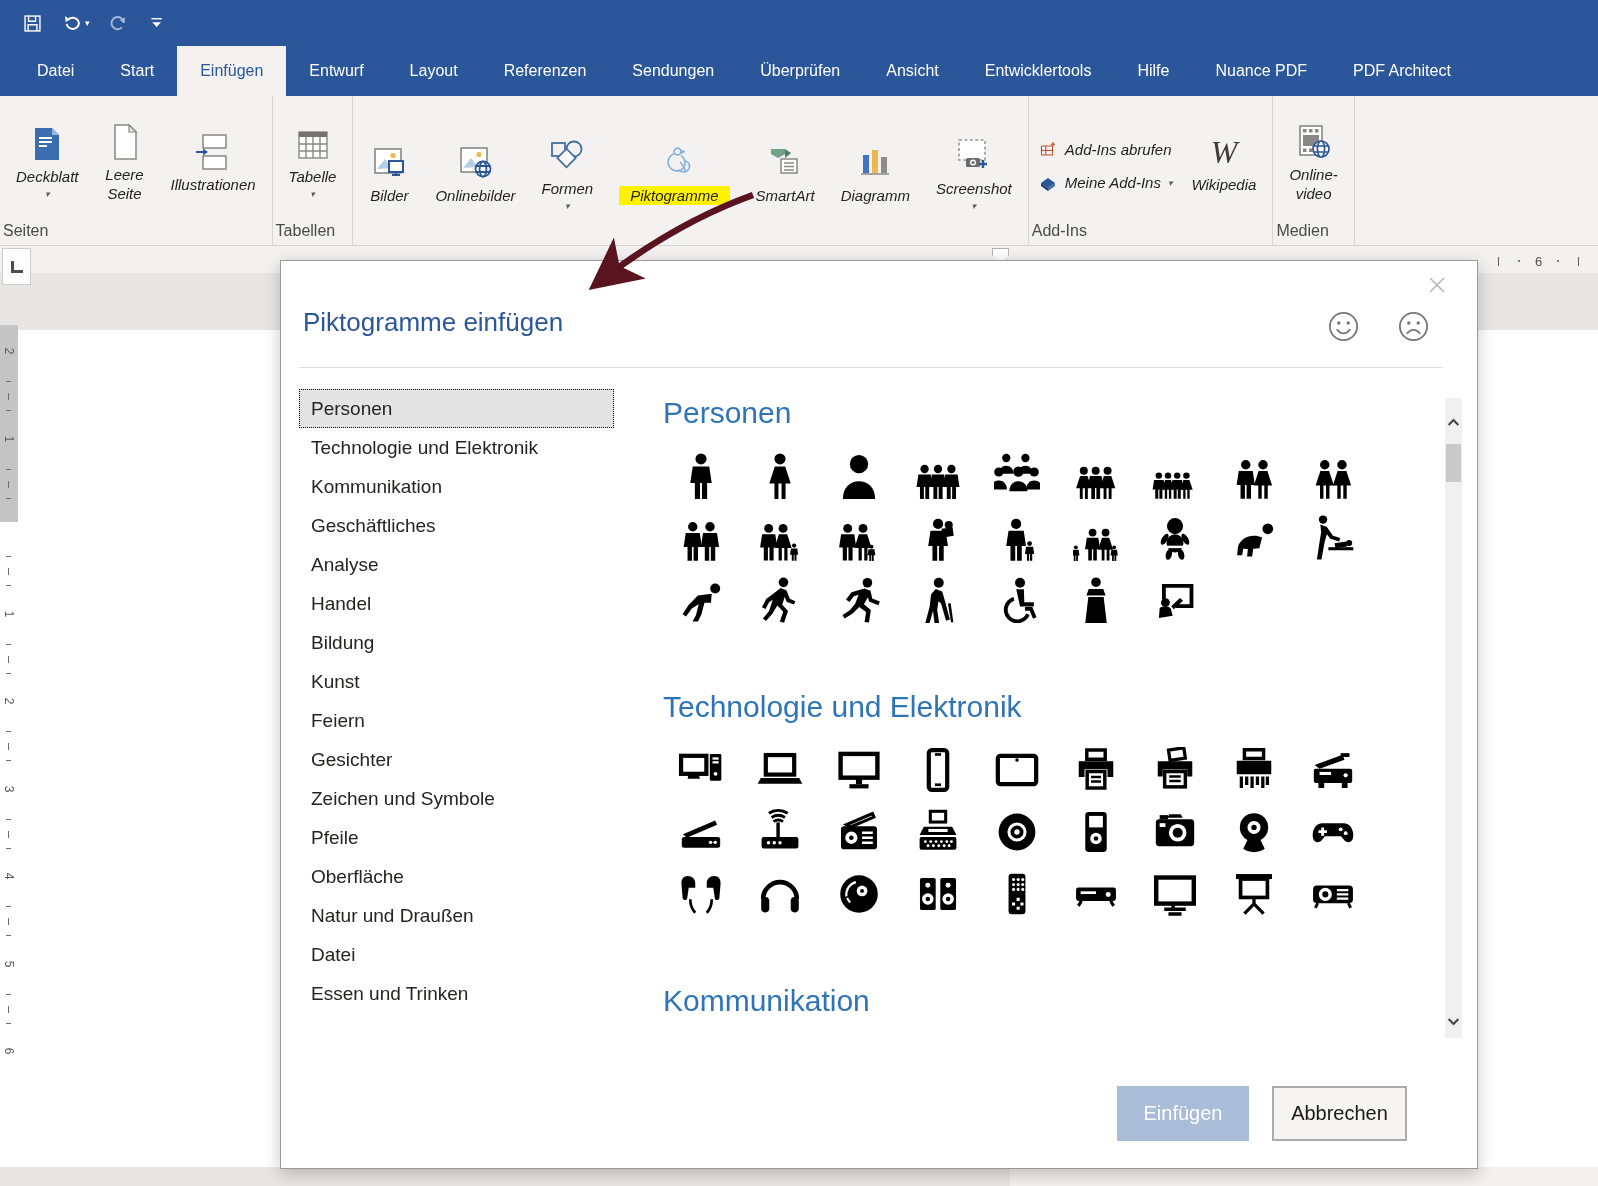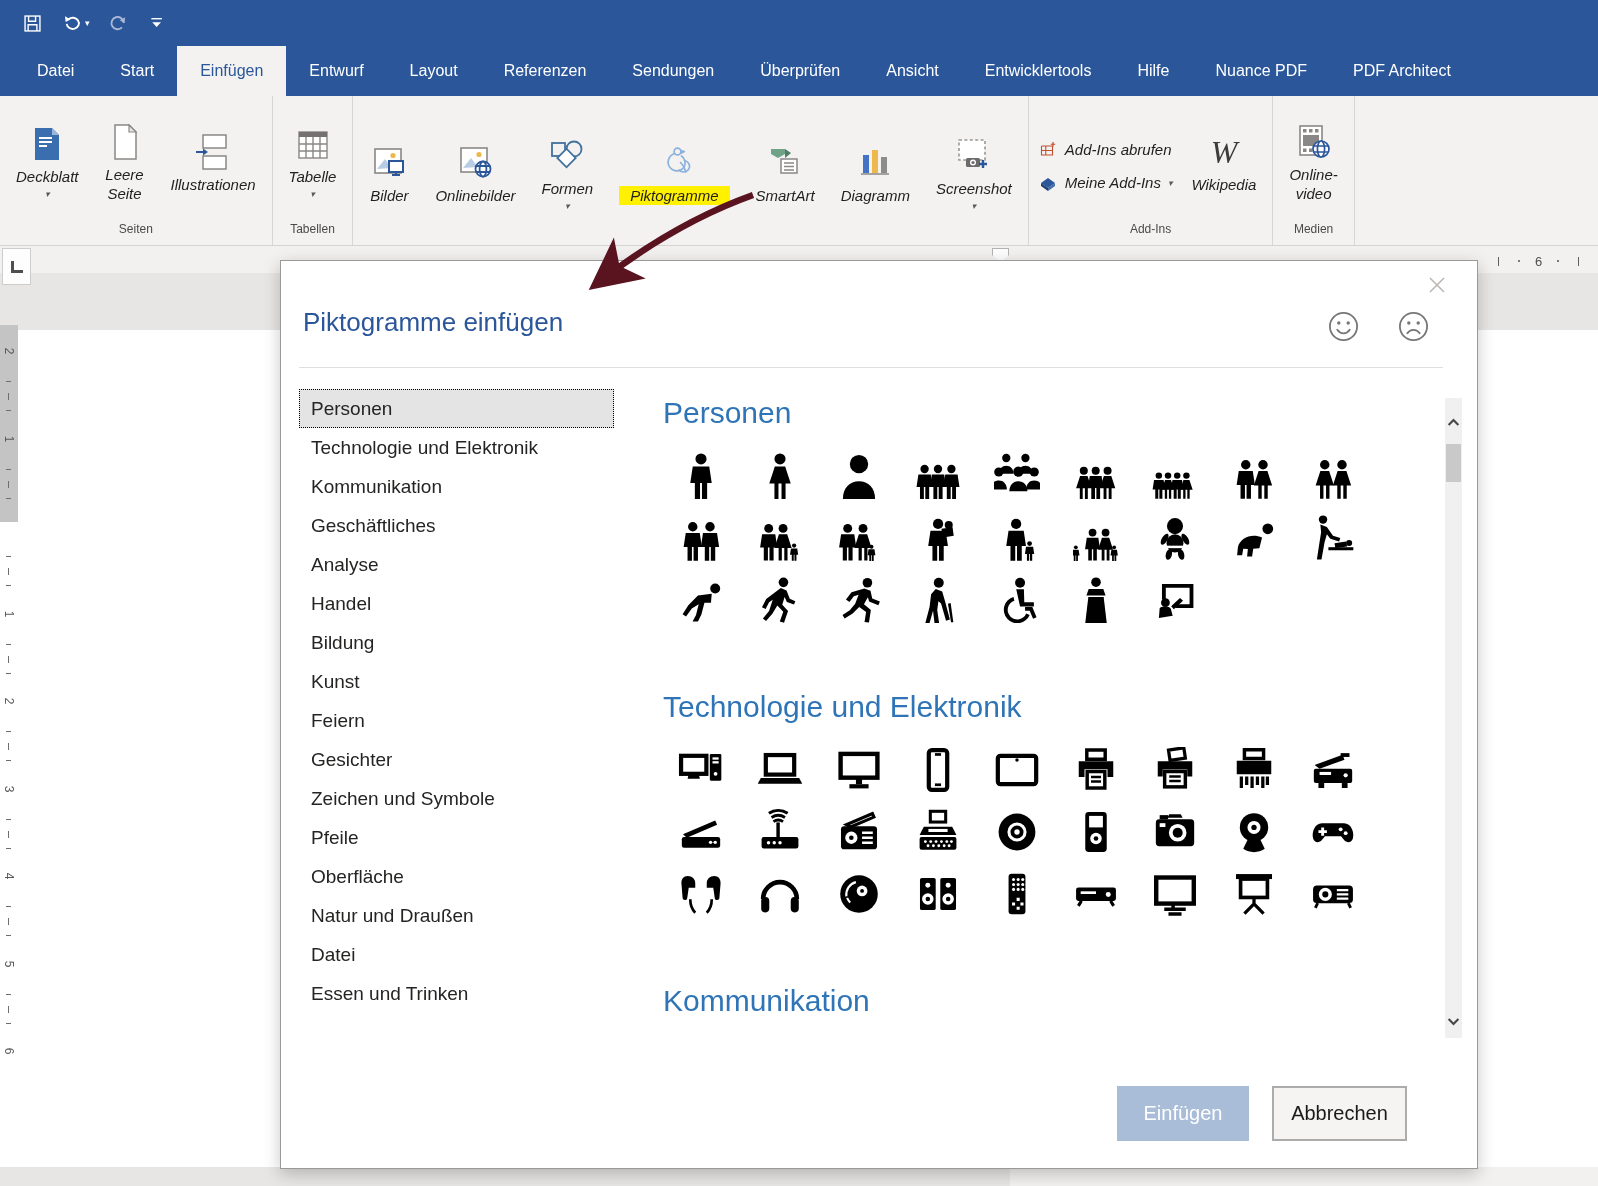--- a/index.html
+++ b/index.html
@@ -13,21 +13,21 @@
   .qat .caret{color:#fff;font-size:9px;line-height:9px;}
   .tabs{position:absolute;left:0;bottom:0;right:0;height:50px;display:flex;align-items:flex-end;
         padding-left:14px;white-space:nowrap;overflow:hidden;}
   .tab{height:50px;line-height:50px;padding:0 23px;color:#fff;font-size:16px;cursor:default;}
   .tab.active{background:#f3f2f1;color:var(--accent,#2b579a);}
   
   .ribbon{position:absolute;left:0;top:96px;width:1598px;height:149px;background:#f3f2f1;
           border-bottom:1px solid #d5d3d1;display:flex;align-items:stretch;overflow:hidden;}
   .rgroup{display:flex;flex-direction:column;border-right:1px solid #d8d6d4;padding:0 3px;}
   .rgroup .rbuttons{flex:1;display:flex;align-items:center;font-style:italic;}
-  .rgroup .grouplbl{height:21px;text-align:center;font-size:12px;color:#4b4a48;padding-bottom:2px;}
+  .rgroup .grouplbl{height:21px;text-align:left;font-size:16px;color:#4b4a48;padding-bottom:2px;}
   .rbtn{display:flex;flex-direction:column;align-items:center;padding:7px 13px 0;cursor:default;}
   .rbtn .ricon{width:40px;height:40px;margin-bottom:3px;}
   .rbtn .ricon svg{width:40px;height:40px;display:block;}
   .rbtn .rlbl{font-size:15px;color:#201f1e;text-align:center;line-height:19px;white-space:nowrap;}
   .rbtn .rlbl .hl{padding:1px 11px;}
   .rbtn .rcaret{font-size:9px;color:#5a5a58;line-height:13px;margin-top:2px;}
   .rsmallcol{display:flex;flex-direction:column;justify-content:flex-start;padding:14px 6px 0;gap:13px;}
   .sbtn{display:flex;align-items:center;gap:7px;font-size:15px;color:#201f1e;white-space:nowrap;}
   .sbtn svg{width:20px;height:20px;}
   .sbtn .rcaret{font-size:9px;color:#5a5a58;}

